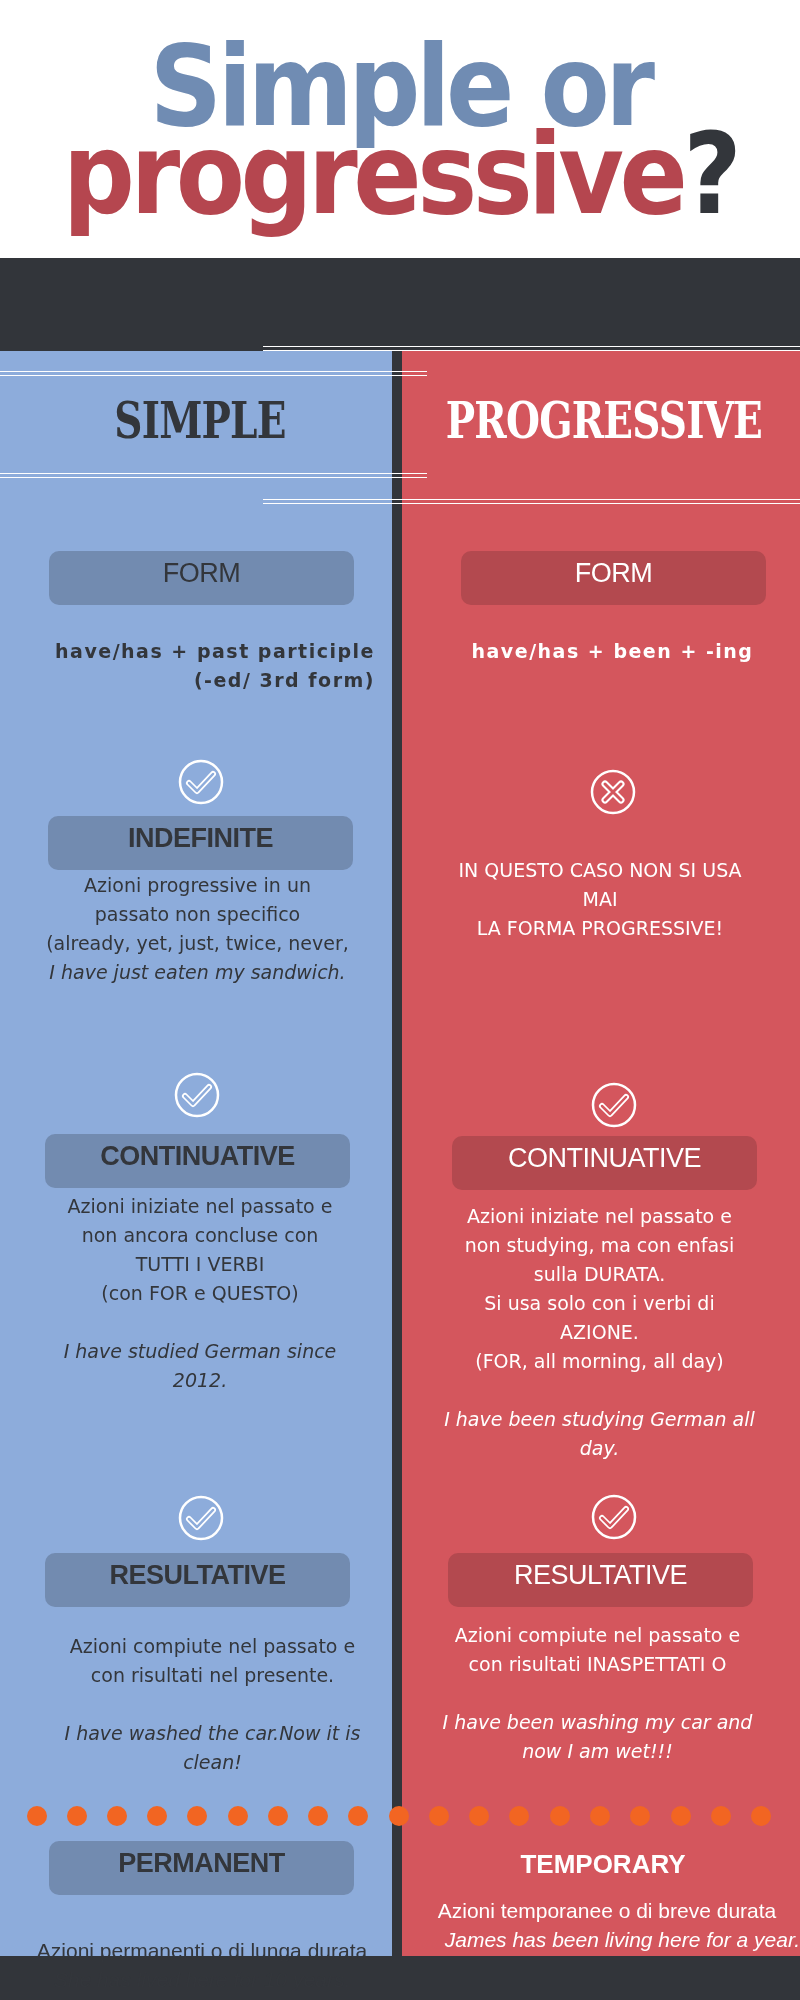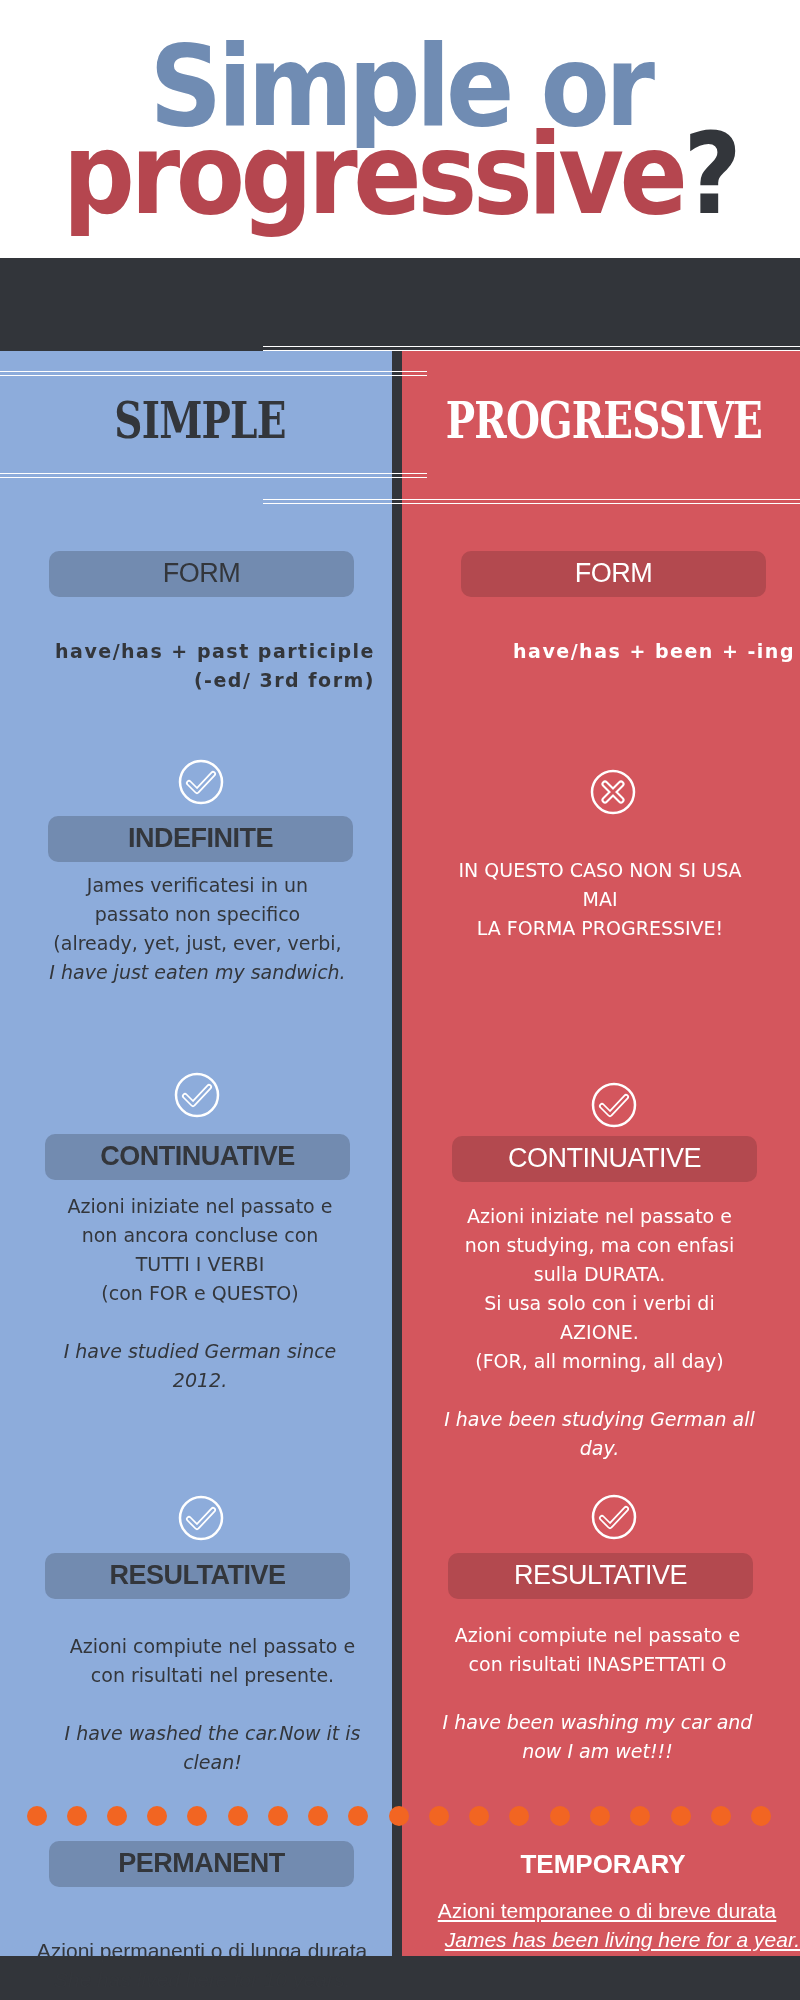--- a/index.html
+++ b/index.html
@@ -21,21 +21,21 @@
   .col-right { position: absolute; left: 402px; top: 351px; width: 398px; height: 1605px; background: #d4565d; }
 
   .rule { position: absolute; height: 5px; border-top: 1.5px solid #ffffff; border-bottom: 1.5px solid #ffffff; }
 
   .head { position: absolute; text-align: center; font-family: "DejaVu Serif", "Liberation Serif", serif;
     font-weight: bold; font-size: 50px; line-height: 1; letter-spacing: -1px; transform: scaleX(0.78); }
   .head-left { left: 0; width: 400px; top: 396px; color: #33363b; }
   .head-right { left: 402px; width: 398px; top: 396px; color: #ffffff; }
 
   .pill { position: absolute; border-radius: 10px; text-align: center;
-    font-family: "Liberation Sans", sans-serif; font-size: 27px; line-height: 44px; height: 46px;
+    font-family: "Liberation Sans", sans-serif; font-size: 27px; line-height: 44px; height: 54px;
     letter-spacing: -0.5px; }
   .pill.left { background: #728bb0; color: #33363b; }
   .pill.right { background: #b3494f; color: #ffffff; }
   .pill.bold { font-weight: bold; }
 
   .text { position: absolute; text-align: center; font-family: "DejaVu Sans", sans-serif;
     font-size: 19px; line-height: 29px; }
   .text.left { color: #33363b; }
   .text.right { color: #ffffff; }
   .text .ex { font-style: italic; display: block; }
@@ -70,41 +70,41 @@
 <div class="head head-left">SIMPLE</div>
 <div class="head head-right">PROGRESSIVE</div>
 
 <div class="pill left" style="left:49px; top:551px; width:305px;">FORM</div>
 <div class="pill right" style="left:461px; top:551px; width:305px;">FORM</div>
 
 <div class="text left formula" style="left:20px; top:637px; width:355px;text-align:right;">
   <span class="ln">have/has + past participle</span>
   <span class="ln">(-ed/ 3rd form)</span>
 </div>
-<div class="text right formula" style="left:430px; top:637px; width:365px;text-align:right;">
+<div class="text right formula" style="left:430px; top:637px; width:365px;">
   <span class="ln">have/has + been + -ing</span>
 </div>
 
 <svg class="icon" style="left:178px; top:759px;" viewBox="0 0 46 46">
   <circle cx="23" cy="23" r="21" fill="none" stroke="#ffffff" stroke-width="2.5"></circle>
   <path d="M11 24 L19 32 L35 15" fill="none" stroke="#ffffff" stroke-width="6" stroke-linecap="round" stroke-linejoin="round"></path>
   <path d="M11 24 L19 32 L35 15" fill="none" stroke="#8dacdb" stroke-width="2.5" stroke-linecap="round" stroke-linejoin="round"></path>
 </svg>
 <svg class="icon" style="left:590px; top:769px;" viewBox="0 0 46 46">
   <circle cx="23" cy="23" r="21" fill="none" stroke="#ffffff" stroke-width="2.5"></circle>
   <path d="M15 15 L31 31 M31 15 L15 31" fill="none" stroke="#ffffff" stroke-width="7" stroke-linecap="round"></path>
   <path d="M15 15 L31 31 M31 15 L15 31" fill="none" stroke="#d4565d" stroke-width="3" stroke-linecap="round"></path>
 </svg>
 
 <div class="pill left bold" style="left:48px; top:816px; width:305px;">INDEFINITE</div>
 
 <div class="text left" style="left:20px; top:871px; width:355px;">
-  <span class="ln">James verificatesi in un</span>
+  <span class="ln">Azioni progressive in un</span>
   <span class="ln">passato non specifico</span>
-  <span class="ln">(already, yet, just, ever, verbi,</span>
+  <span class="ln">(already, yet, just, twice, never,</span>
   <span class="ex">I have just eaten my sandwich.</span>
 </div>
 
 <div class="text right" style="left:425px; top:856px; width:350px;">
   <span class="ln">IN QUESTO CASO NON SI USA</span>
   <span class="ln">MAI</span>
   <span class="ln">LA FORMA PROGRESSIVE!</span>
 </div>
 
 <svg class="icon" style="left:174px; top:1072px;" viewBox="0 0 46 46">
@@ -203,16 +203,16 @@
   <div class="dot" style="left:751px;"></div>
 </div>
 
 <div class="pill left bold" style="left:49px; top:1841px; width:305px;">PERMANENT</div>
 <div class="bottom-text" style="left:402px; top:1850px; width:390px; font-weight:bold; font-size:26px; color:#ffffff;">TEMPORARY</div>
 
 <div class="bottom-text" style="left:0; top:1896px; width:392px; color:#33363b;">
   <span style="display:block;margin-top:40px;">Azioni permanenti o di lunga durata</span>
   <span style="display:block; font-style:italic;">She has lived here for 10 years.</span>
 </div>
-<div class="bottom-text" style="left:402px; top:1896px; width:398px; color:#ffffff;text-decoration:underline;">
+<div class="bottom-text" style="left:402px; top:1896px; width:398px; color:#ffffff;">
   <span style="display:block;">Azioni temporanee o di breve durata</span>
   <span style="display:block; font-style:italic;text-align:right;">James has been living here for a year.</span>
 </div>
 
 </body></html>

